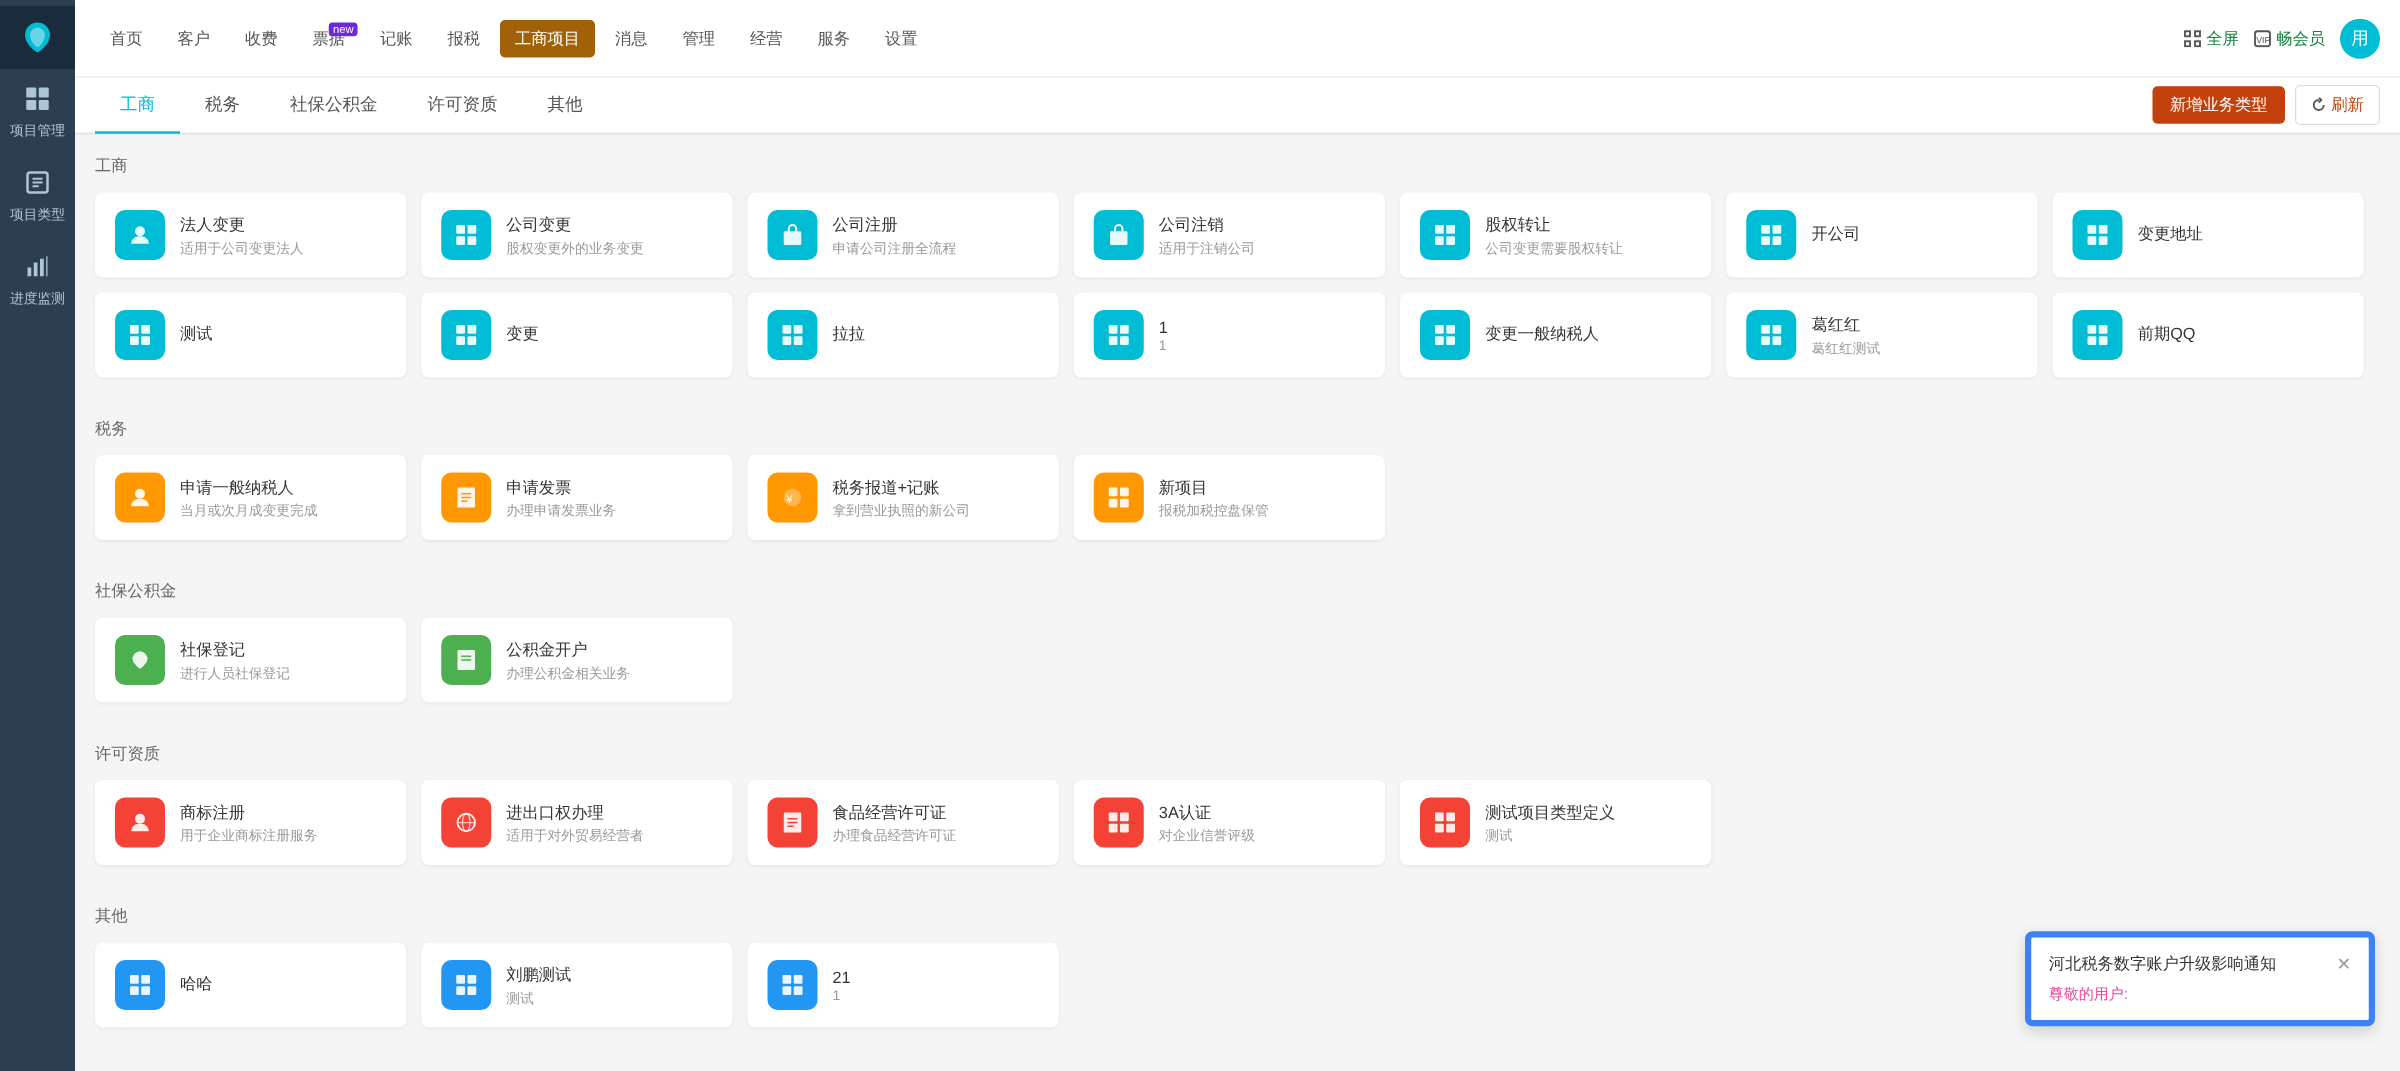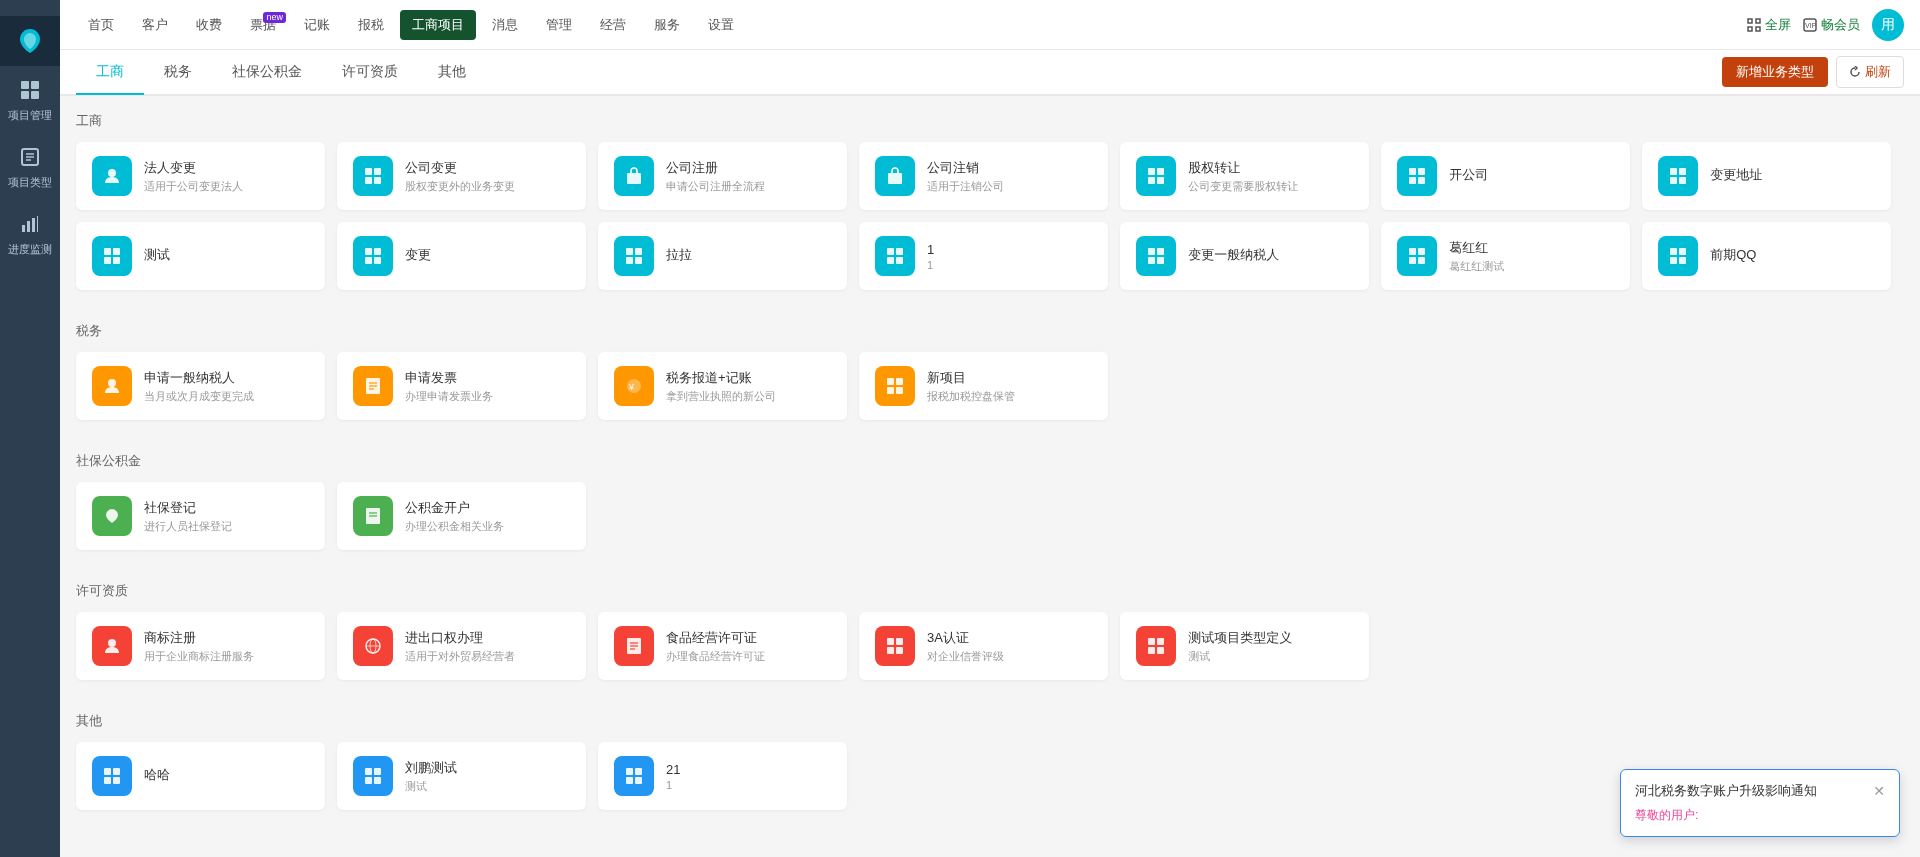--- a/index.html
+++ b/index.html
@@ -5,21 +5,21 @@
     * { box-sizing: border-box; margin: 0; padding: 0; }
     body { font-family: "Microsoft YaHei", "PingFang SC", sans-serif; background: #f5f5f5; font-size: 13px; color: #333; display: flex; height: 857px; overflow: hidden; }
 
     
     .sidebar {
       width: 60px;
       background: #2d3e50;
       display: flex;
       flex-direction: column;
       align-items: center;
-      padding-top: 16px;
+      padding-top: 5px;
       flex-shrink: 0;
     }
     .sidebar-logo {
       width: 60px;
       height: 50px;
       display: flex;
       align-items: center;
       justify-content: center;
       background: #1a2b3c;
     }
@@ -42,40 +42,40 @@
     .sidebar-item span { font-size: 11px; color: inherit; }
 
     
     .main-container {
       flex: 1;
       display: flex;
       flex-direction: column;
       overflow: hidden;
     }
     .topnav {
-      height: 50px;
+      height: 62px;
       background: #fff;
       display: flex;
       align-items: center;
       padding: 0 16px;
       border-bottom: 1px solid #e8e8e8;
       flex-shrink: 0;
       gap: 4px;
     }
     .topnav-item {
       padding: 6px 12px;
       cursor: pointer;
       color: #555;
       font-size: 13px;
       border-radius: 4px;
       position: relative;
       white-space: nowrap;
     }
     .topnav-item.active {
-      background: #14532d;
+      background: #a16207;
       color: #fff;
       border-radius: 4px;
     }
     .badge-new {
       position: absolute;
       top: 2px; right: 2px;
       background: #6d28d9;
       color: #fff;
       font-size: 9px;
       padding: 1px 3px;
@@ -207,25 +207,25 @@
     
     .ic-cyan { background: #00bcd4; }
     .ic-orange { background: #ff9800; }
     .ic-red { background: #f44336; }
     .ic-blue { background: #2196f3; }
     .ic-green { background: #4caf50; }
 
     
     .notification-popup {
       position: fixed;
-      bottom: 20px;
+      bottom: 36px;
       right: 20px;
       width: 280px;
       background: #fff;
-      border: 1px solid #3b82f6;
+      border: 5px solid #3b82f6;
       border-radius: 6px;
       box-shadow: 0 4px 12px rgba(0,0,0,0.15);
       padding: 12px 14px;
       font-size: 12px;
       color: #555;
     }
     .notification-header {
       display: flex;
       align-items: center;
       justify-content: space-between;

